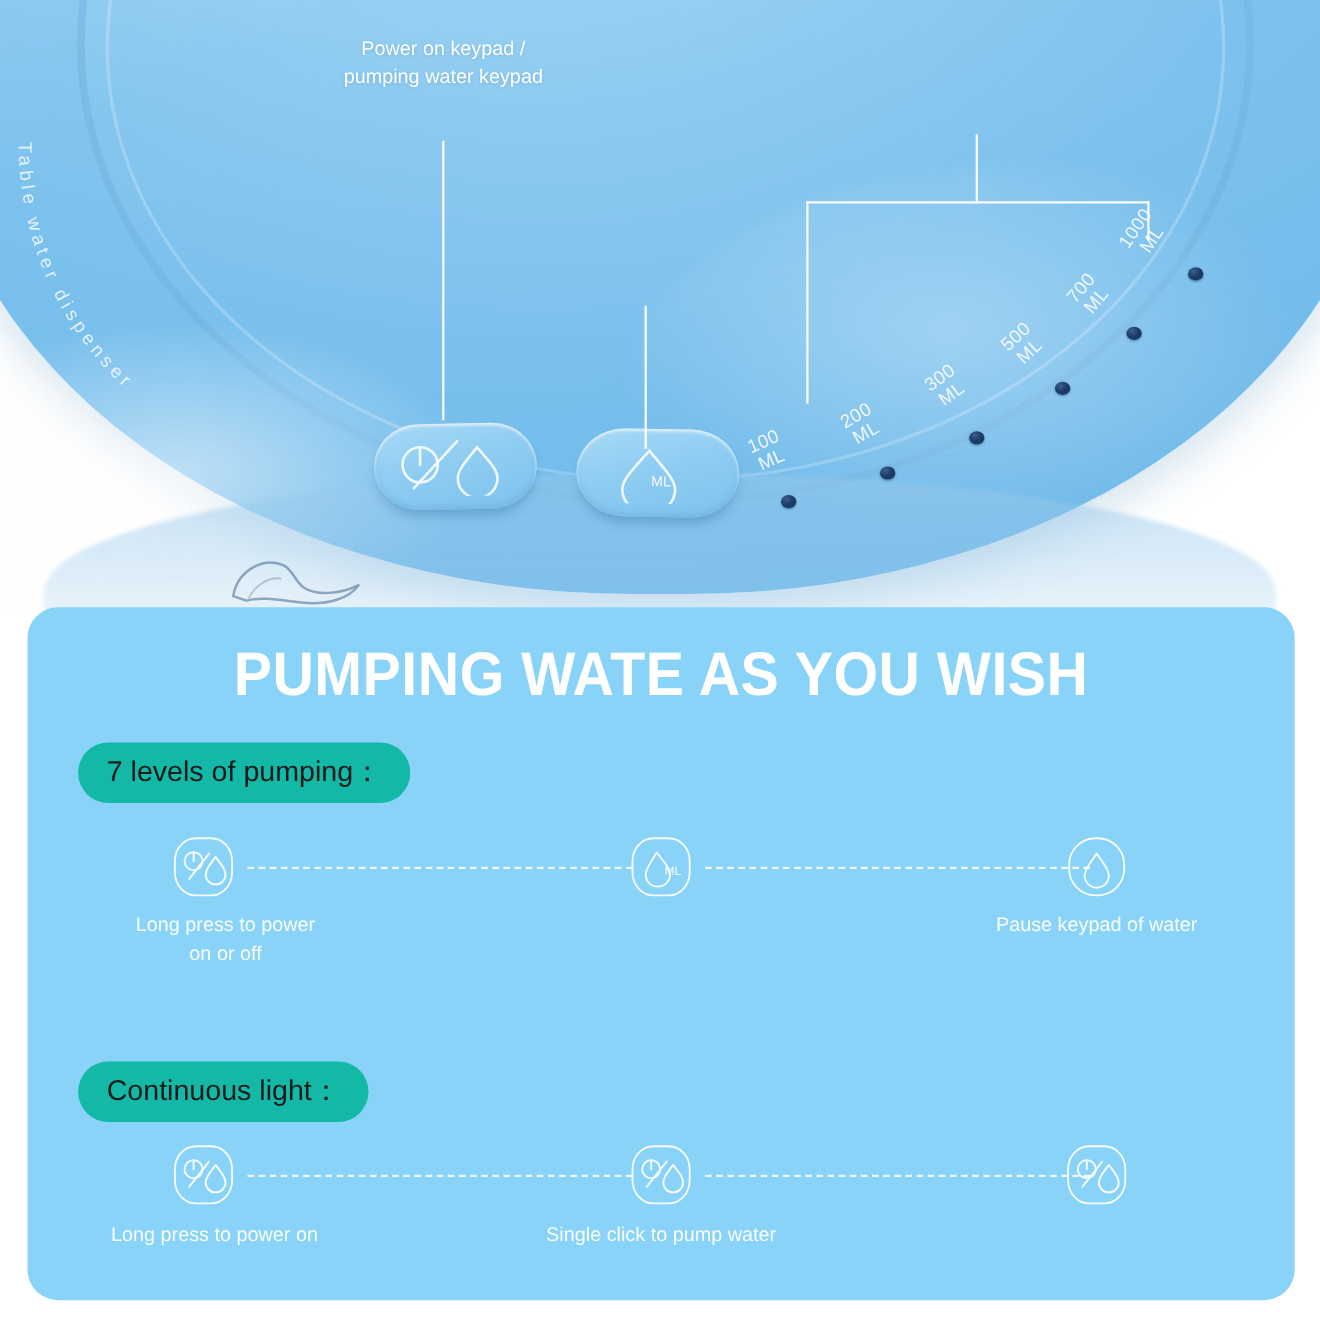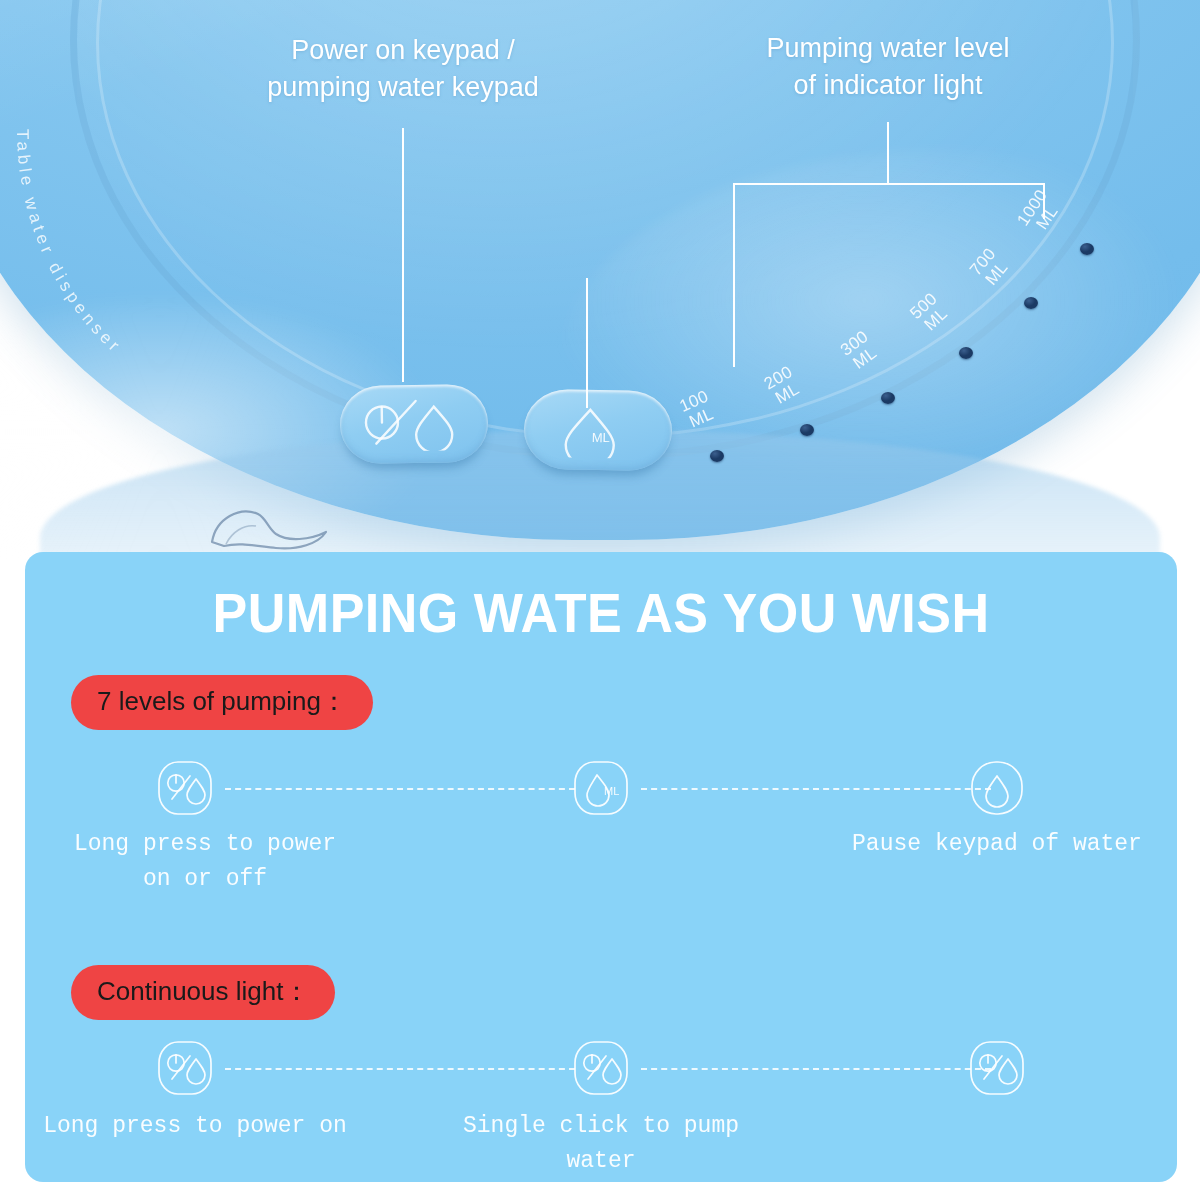--- a/index.html
+++ b/index.html
@@ -103,41 +103,41 @@
   }
   .led {
     position: absolute; width: 14px; height: 12px; border-radius: 50%;
     background: radial-gradient(60% 60% at 35% 30%, #3b5f8e, #1b3a64 75%);
     box-shadow: 0 1px 2px rgba(20,50,90,.5);
   }
 
   
   .anno-label {
     position: absolute; color: #ffffff; text-align: center;
-    font-size: 27px; line-height: 1.38; font-weight: 400;
+    font-size: 18px; line-height: 1.38; font-weight: 400;
     font-family: "Liberation Sans", sans-serif; white-space: pre-line;
     text-shadow: 0 1px 3px rgba(70,130,175,.30);
   }
   .vline { position: absolute; width: 2px; background: #ffffff; }
   .hline { position: absolute; height: 2px; background: #ffffff; }
 
   
   #card {
     position: absolute; left: 25px; top: 552px; width: 1152px; height: 630px;
-    background: #89d3f8; border-radius: 18px;
+    background: #89d3f8; border-radius: 28px;
   }
   #headline {
     position: absolute; left: 0; top: 28px; width: 100%;
     text-align: center; color: #ffffff;
     font-size: 56px; font-weight: 700; letter-spacing: .5px;
     font-family: "Liberation Sans", sans-serif;
     transform: scaleX(.93); transform-origin: center;
   }
   .pill {
-    position: absolute; background: #ef4444; color: #1a1a1a;
+    position: absolute; background: #14b8a6; color: #1a1a1a;
     border-radius: 30px; font-size: 26px;
     padding: 9px 26px 11px 26px;
     font-family: "Liberation Sans", sans-serif; white-space: nowrap;
   }
   #pill-levels { left: 46px; top: 123px; }
   #pill-continuous { left: 46px; top: 413px; }
 
   .icon-row { position: absolute; left: 0; width: 100%; height: 62px; }
   #icon-row-1 { top: 205px; }
   #icon-row-2 { top: 485px; }
@@ -146,22 +146,22 @@
   }
   .icon-cell svg { width: 62px; height: 62px; display:block; }
   .ico-stroke { fill: none; stroke: rgba(255,255,255,.92); stroke-width: 1.7; stroke-linecap: round; stroke-linejoin: round; }
   .ico-txt { fill: rgba(255,255,255,.92); font-size: 11px; font-family:"Liberation Sans", sans-serif; }
   .dashline {
     position: absolute; top: 31px; height: 0;
     border-top: 2px dashed rgba(255,255,255,.85);
   }
   .cap {
     position: absolute; color: rgba(255,255,255,.95);
-    font-size: 23px; line-height: 1.52; text-align: center;
-    font-family: Liberation Mono, monospace; white-space: pre-line;
+    font-size: 18px; line-height: 1.52; text-align: center;
+    font-family: Liberation Sans, sans-serif; white-space: pre-line;
   }
 </style>
 </head>
 <body>
 
 <div id="stage">
 
   <div id="photo">
     <div class="lid-outer"></div>
     <div class="lid-ring"></div>
@@ -217,22 +217,20 @@
     <div class="led" style="left:959px; top:347px;"></div>
     <div class="led" style="left:1024px; top:297px;"></div>
     <div class="led" style="left:1080px; top:243px;"></div>
 
     <div class="anno-label" style="left:228px; top:32px; width:350px;">Power on keypad /
 pumping water keypad</div>
     <div class="vline" style="left:402px; top:128px; height:254px;"></div>
 
     <div class="vline" style="left:586px; top:278px; height:130px;"></div>
 
-    <div class="anno-label" style="left:712px; top:30px; width:352px;">Pumping water level
-of indicator light</div>
     <div class="vline" style="left:887px; top:122px; height:62px;"></div>
     <div class="hline" style="left:733px; top:183px; width:312px;"></div>
     <div class="vline" style="left:733px; top:183px; height:184px;"></div>
     <div class="vline" style="left:1043px; top:183px; height:36px;"></div>
   </div>
 
   <div id="card">
 
     <div id="headline">PUMPING WATE AS YOU WISH</div>
 

